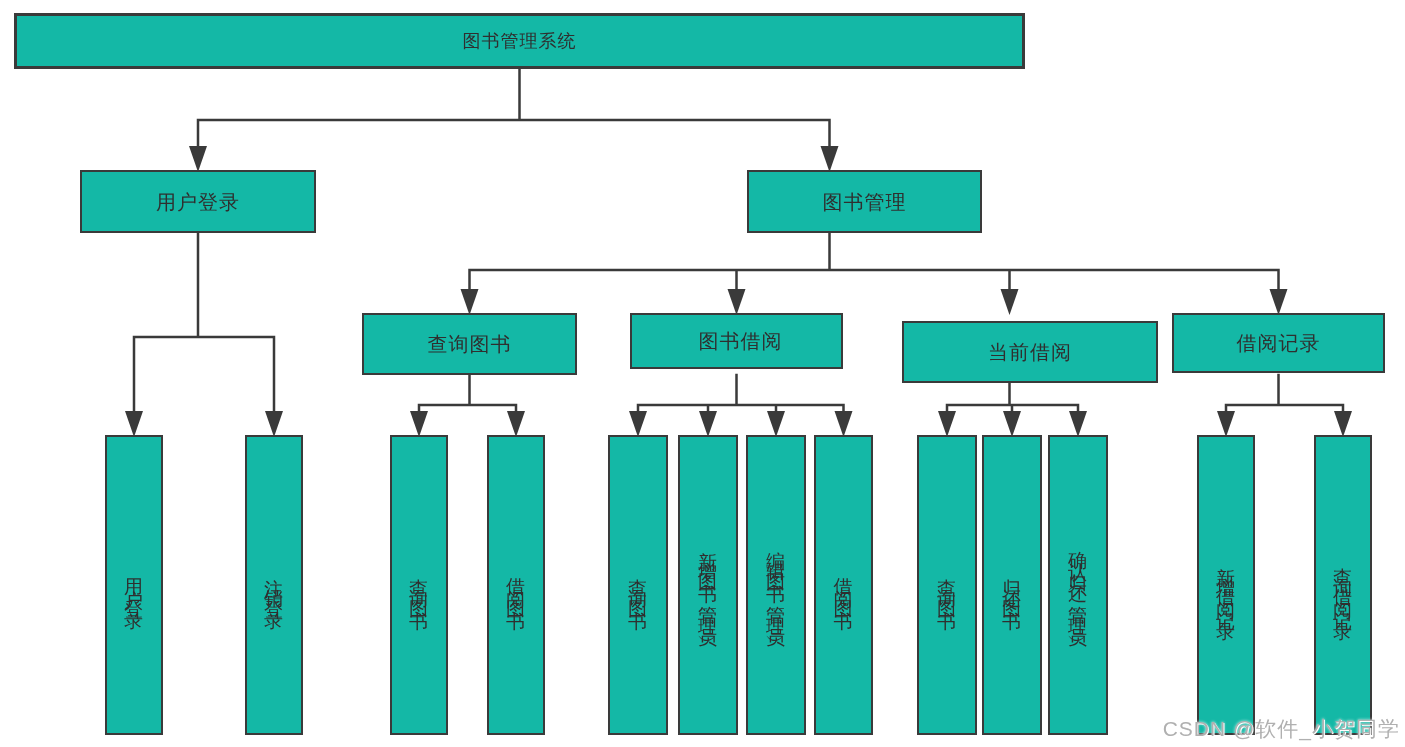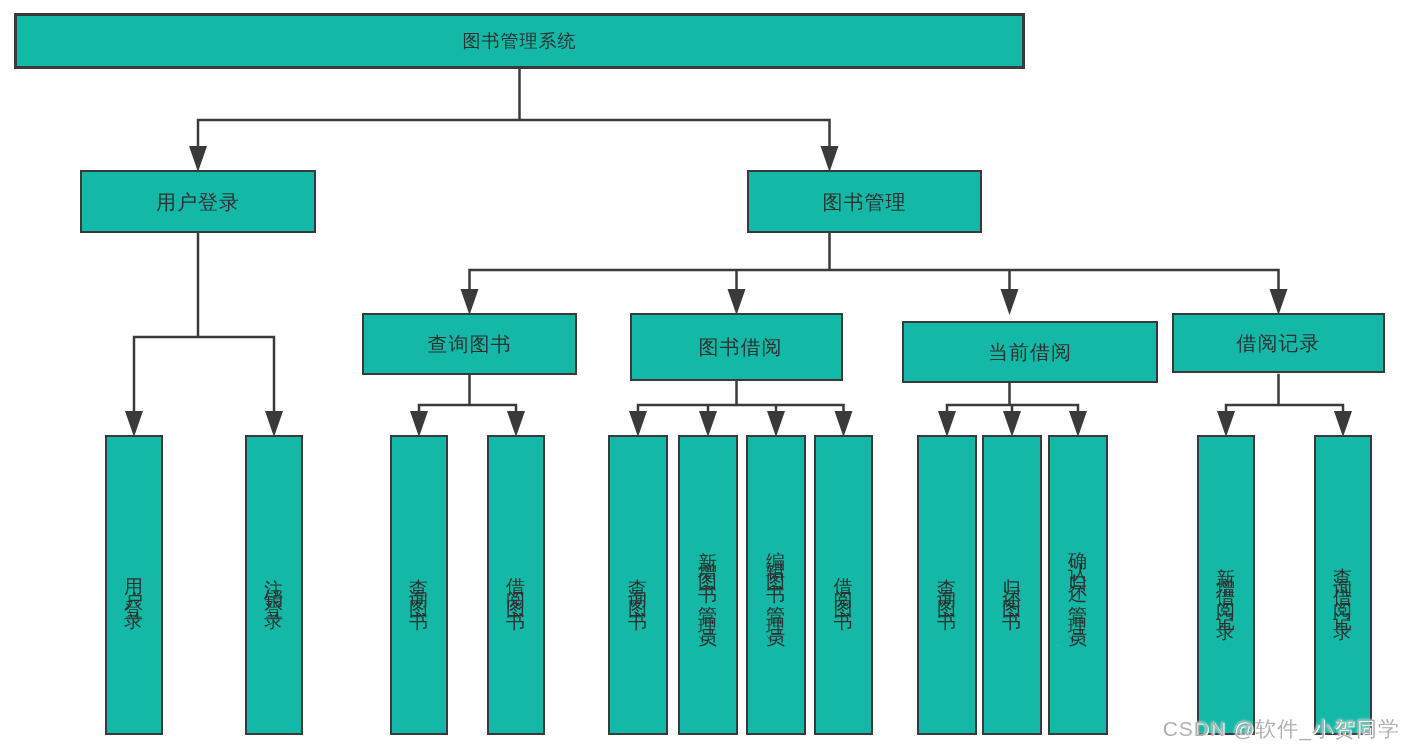--- a/index.html
+++ b/index.html
@@ -95,21 +95,21 @@
       </div>
       <div class="node lv2" style="left: 80px; top: 170px; width: 236px; height: 63px; border-color: rgb(58, 58, 58); color: rgb(47, 47, 47);">
         <span>用户登录</span>
       </div>
       <div class="node lv2" style="left: 712px; top: 170px; width: 235px; height: 63px; border-color: rgb(58, 58, 58); color: rgb(47, 47, 47); margin-left: 35px;">
         <span>图书管理</span>
       </div>
       <div class="node lv3" style="left: 362px; top: 313px; width: 215px; height: 62px; border-color: rgb(58, 58, 58); color: rgb(47, 47, 47);">
         <span>查询图书</span>
       </div>
-      <div class="node lv3" style="left: 630px; top: 313px; width: 213px; height: 68px; border-color: rgb(58, 58, 58); color: rgb(47, 47, 47); padding-left: 8px;">
+      <div class="node lv3" style="left: 630px; top: 313px; width: 213px; height: 56px; border-color: rgb(58, 58, 58); color: rgb(47, 47, 47); padding-left: 8px;">
         <span>图书借阅</span>
       </div>
       <div class="node lv3" style="left: 902px; top: 313px; width: 256px; height: 62px; border-color: rgb(58, 58, 58); color: rgb(47, 47, 47); margin-top: 8px;">
         <span>当前借阅</span>
       </div>
       <div class="node lv3" style="left: 1172px; top: 313px; width: 213px; height: 60px; border-color: rgb(58, 58, 58); color: rgb(47, 47, 47);">
         <span>借阅记录</span>
       </div>
       <div class="node lv4 vert" style="left: 105px; top: 435px; width: 58px; height: 300px; border-color: rgb(58, 58, 58); color: rgb(47, 47, 47);">
         <span>用户登录</span>

